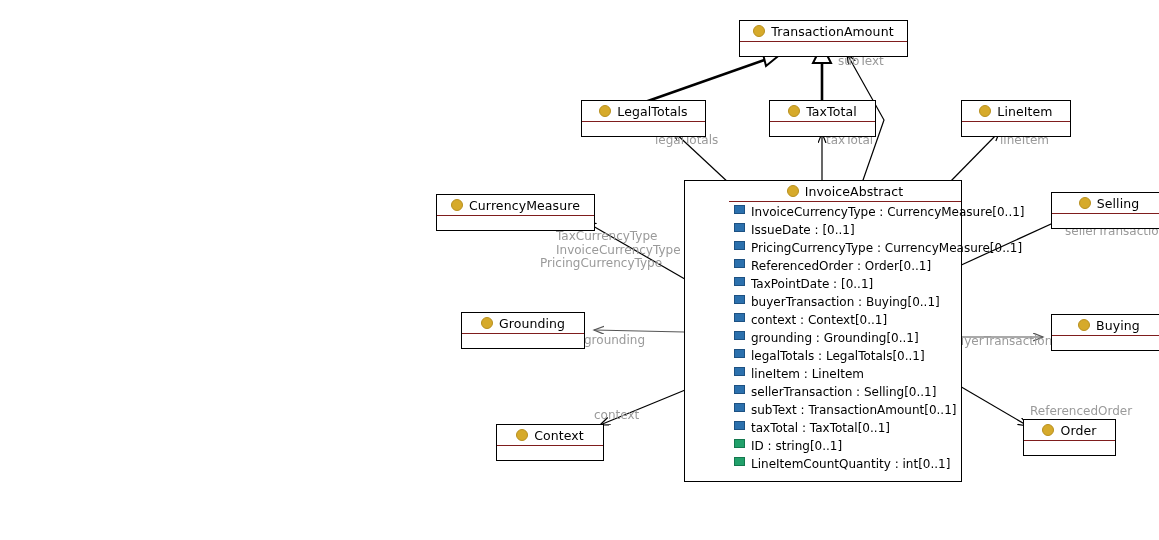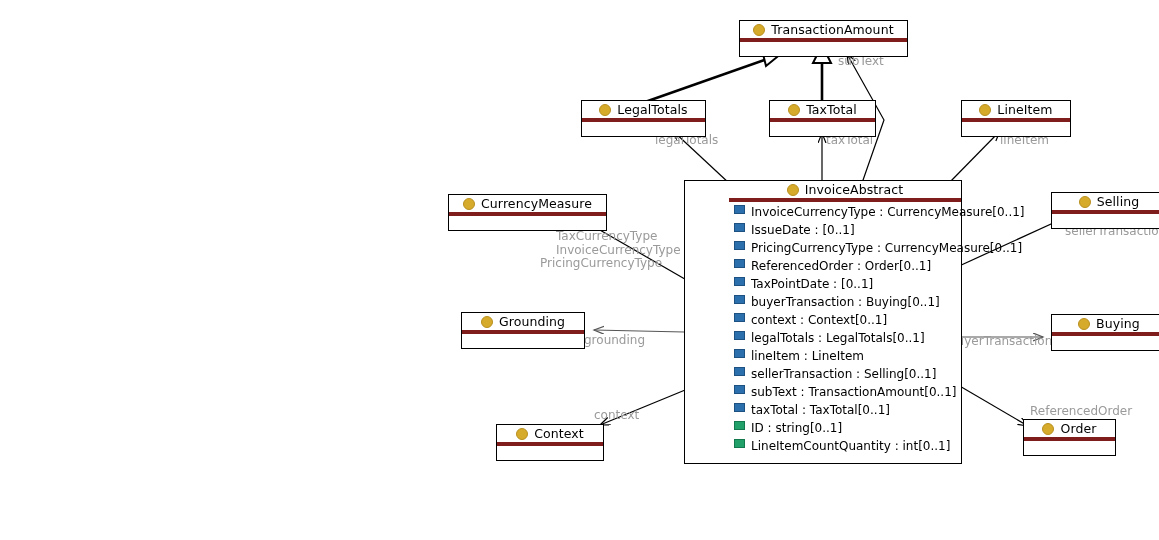--- a/index.html
+++ b/index.html
@@ -31,21 +31,21 @@
     border: 1px solid #000000;
     z-index: 5;
   }
   .uml-header {
     display: flex;
     align-items: center;
     justify-content: center;
     gap: 6px;
     height: 21px;
     padding: 0 8px;
-    border-bottom: 4px solid #7f1d1d;
+    border-bottom: 1px solid #7f1d1d;
     white-space: nowrap;
   }
   .uml-header .class-title {
     font-size: 12.5px;
     color: #000000;
     letter-spacing: 0.1px;
   }
   .class-icon {
     width: 12px; height: 12px;
     border-radius: 50%;
@@ -199,21 +199,21 @@
   </div>
 
   <div class="uml-class" style="left:961px; top:100px; width:110px;">
     <div class="uml-header">
       <span class="class-icon"></span>
       <span class="class-title">LineItem</span>
     </div>
     <div class="uml-empty-compartment"></div>
   </div>
 
-  <div class="uml-class" style="left:436px; top:194px; width:159px;margin-left:12px;">
+  <div class="uml-class" style="left:436px; top:194px; width:159px;">
     <div class="uml-header">
       <span class="class-icon"></span>
       <span class="class-title">CurrencyMeasure</span>
     </div>
     <div class="uml-empty-compartment"></div>
   </div>
 
   <div class="uml-class" style="left:461px; top:312px; width:124px;">
     <div class="uml-header">
       <span class="class-icon"></span>
@@ -280,20 +280,24 @@
           <span class="attr-icon"></span>
           <span class="attr-text">TaxPointDate  : [0..1]</span>
         </div>
         <div class="attr-row">
           <span class="attr-icon"></span>
           <span class="attr-text">buyerTransaction  : Buying[0..1]</span>
         </div>
         <div class="attr-row">
           <span class="attr-icon"></span>
           <span class="attr-text">context  : Context[0..1]</span>
+        </div>
+        <div class="attr-row">
+          <span class="attr-icon"></span>
+          <span class="attr-text">grounding  : Grounding[0..1]</span>
         </div>
         <div class="attr-row">
           <span class="attr-icon"></span>
           <span class="attr-text">legalTotals  : LegalTotals[0..1]</span>
         </div>
         <div class="attr-row">
           <span class="attr-icon"></span>
           <span class="attr-text">lineItem  : LineItem</span>
         </div>
         <div class="attr-row">

